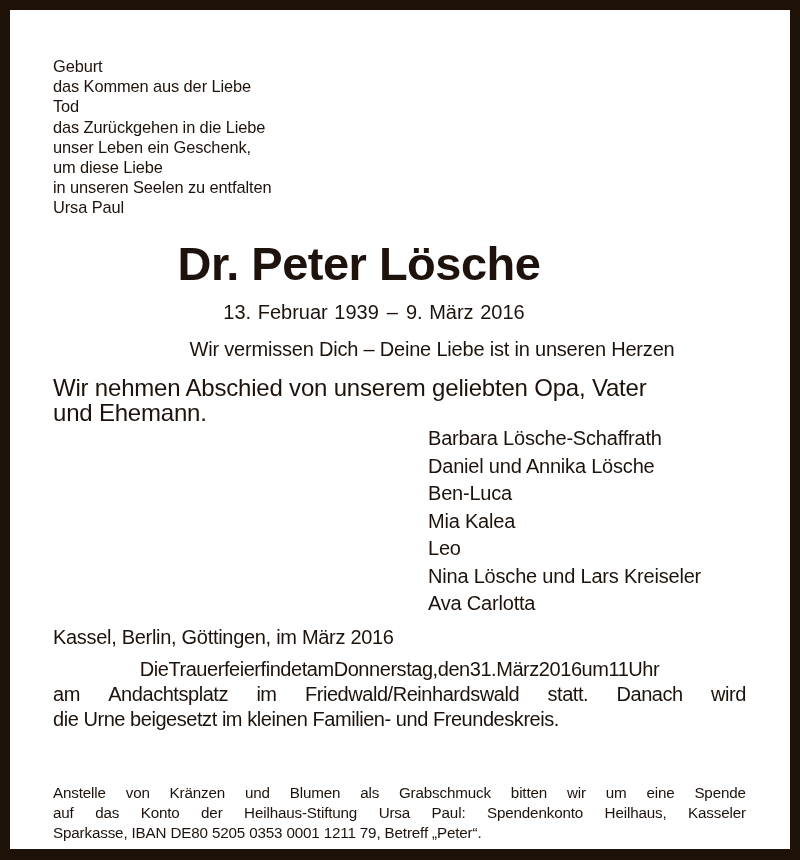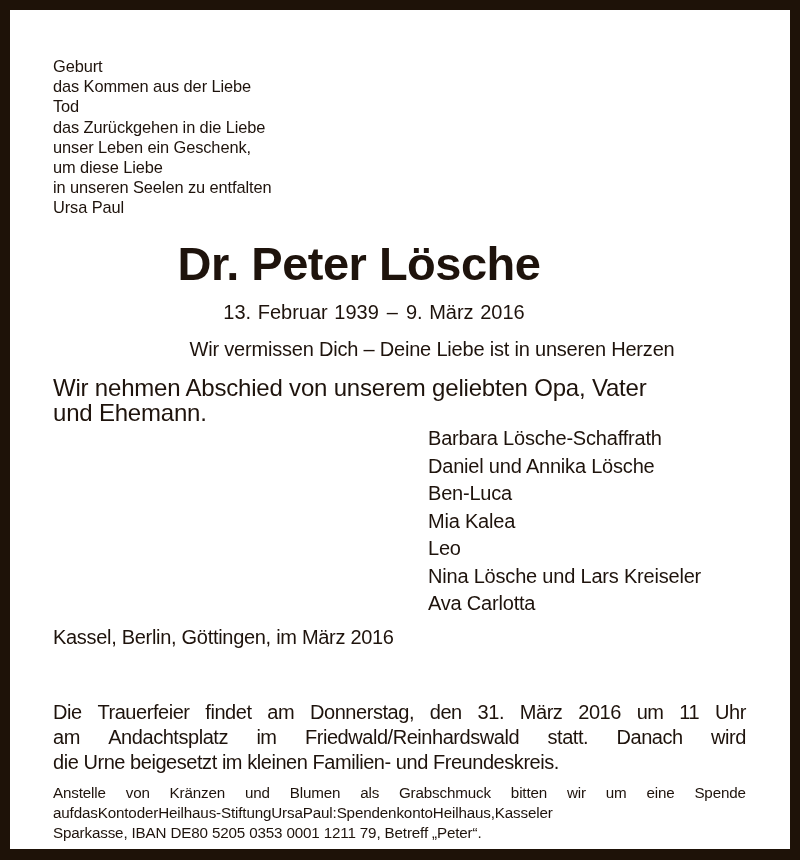--- a/index.html
+++ b/index.html
@@ -180,21 +180,21 @@
   <span class="name">Ben-Luca</span>
   <span class="name">Mia Kalea</span>
   <span class="name">Leo</span>
   <span class="name">Nina Lösche und Lars Kreiseler</span>
   <span class="name">Ava Carlotta</span>
 </div>
 
 <div class="place">Kassel, Berlin, Göttingen, im März 2016</div>
 
 <div class="ceremony">
-  <span class="jline" style="display: flex; justify-content: space-between; margin-top: 43px;">
+  <span class="jline" style="display: flex; justify-content: center;">
       <span>Die</span>
       <span>Trauerfeier</span>
       <span>findet</span>
       <span>am</span>
       <span>Donnerstag,</span>
       <span>den</span>
       <span>31.</span>
       <span>März</span>
       <span>2016</span>
       <span>um</span>
@@ -221,21 +221,21 @@
       <span>und</span>
       <span>Blumen</span>
       <span>als</span>
       <span>Grabschmuck</span>
       <span>bitten</span>
       <span>wir</span>
       <span>um</span>
       <span>eine</span>
       <span>Spende</span>
     </span>
-  <span class="jline" style="display: flex; justify-content: flex-start;">
+  <span class="jline" style="display: flex; justify-content: space-between;">
       <span>auf</span>
       <span>das</span>
       <span>Konto</span>
       <span>der</span>
       <span>Heilhaus-Stiftung</span>
       <span>Ursa</span>
       <span>Paul:</span>
       <span>Spendenkonto</span>
       <span>Heilhaus,</span>
       <span>Kasseler</span>

